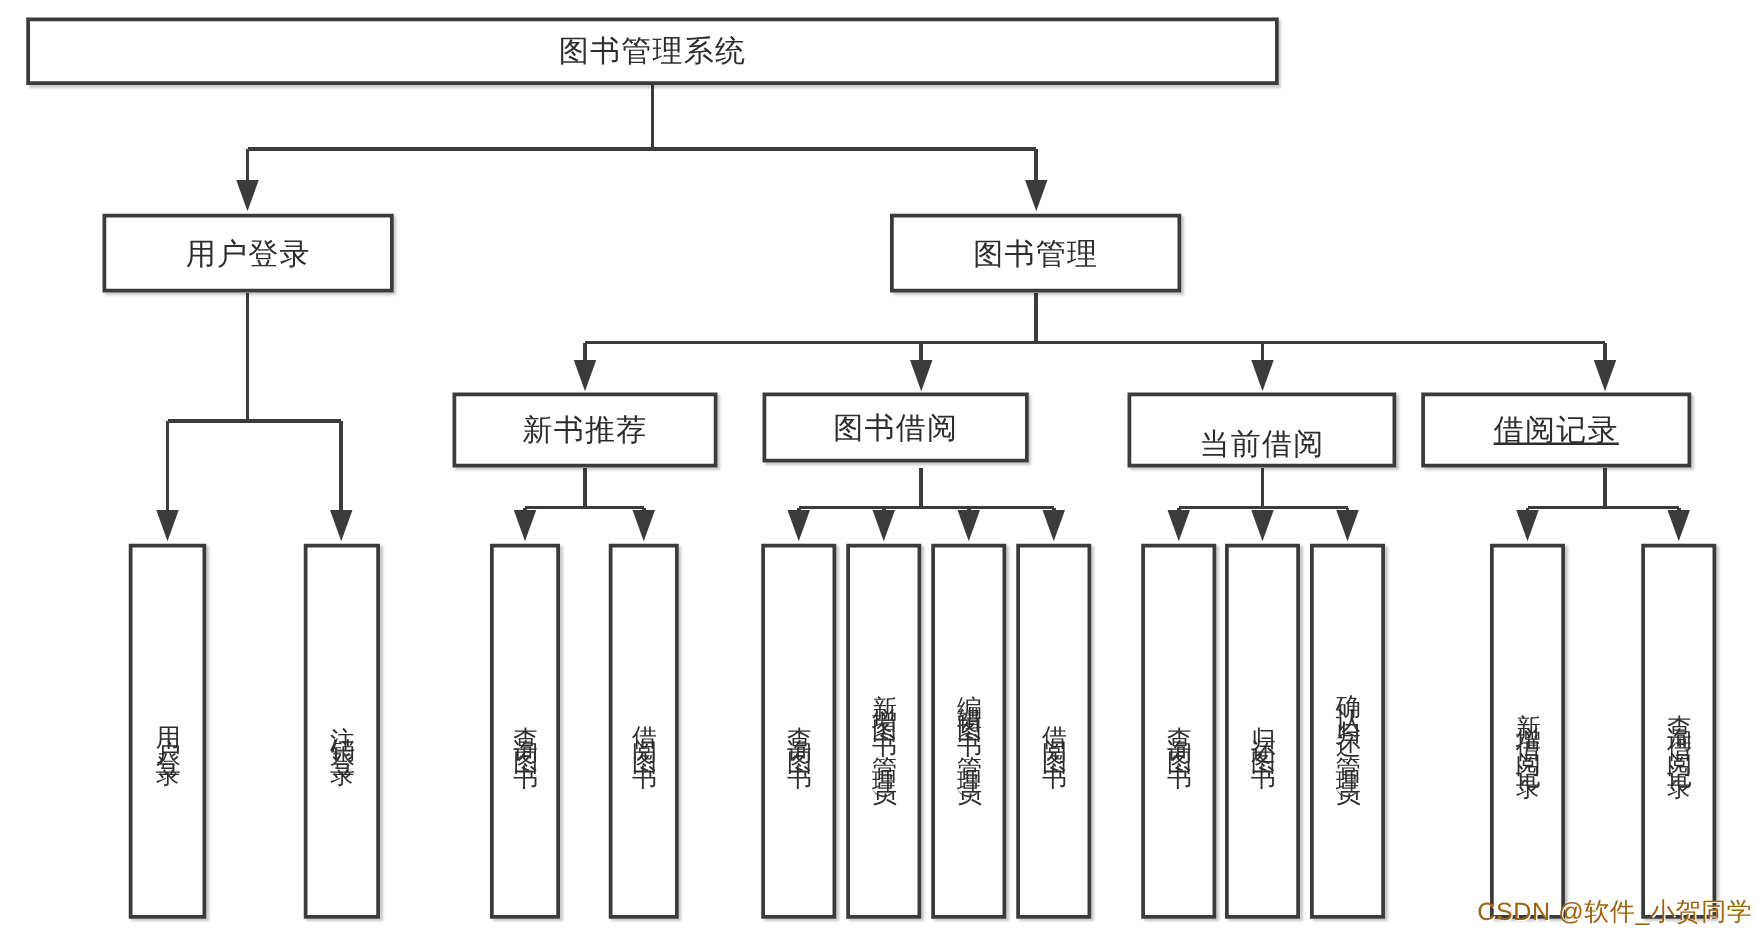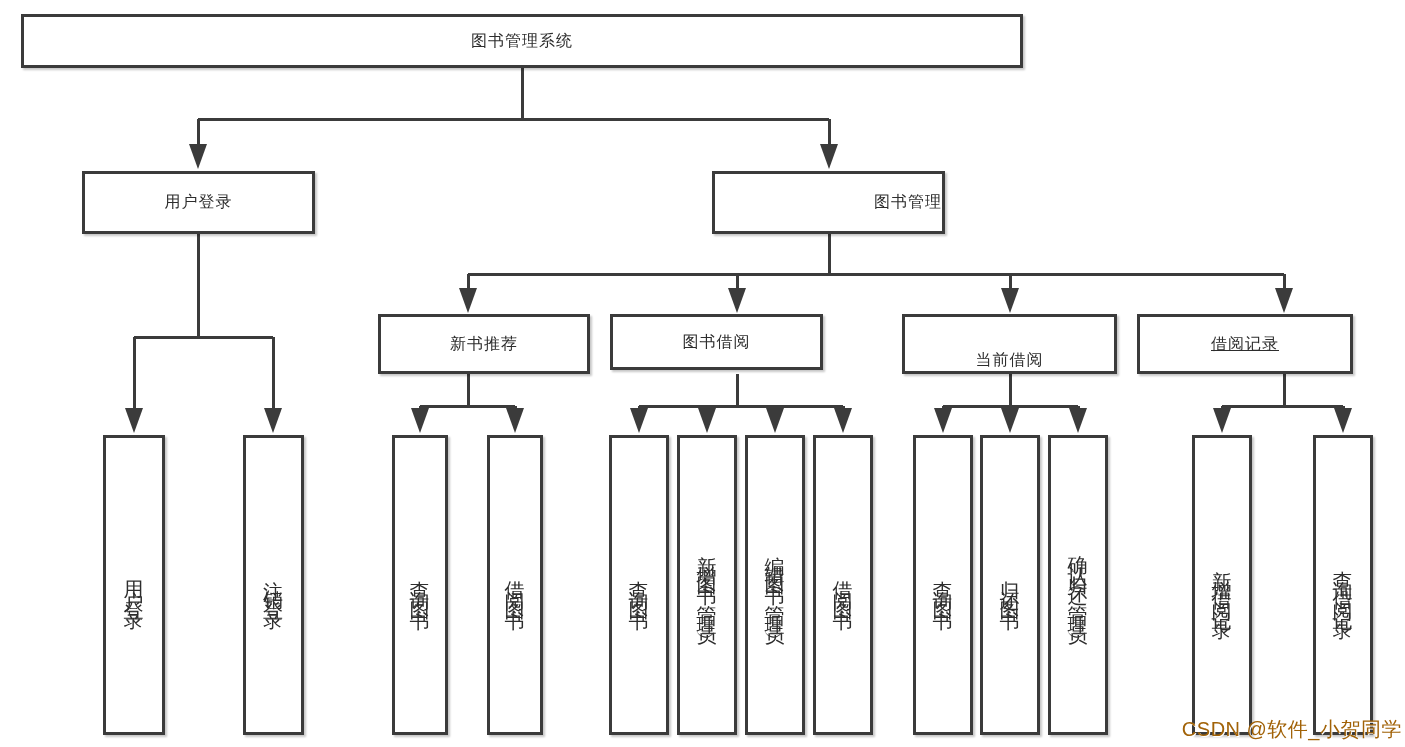--- a/index.html
+++ b/index.html
@@ -23,21 +23,21 @@
     border: 3px solid #3b3b3b;
     background: #ffffff;
     display: flex;
     align-items: center;
     justify-content: center;
     color: #2d2d2d;
     z-index: 2;
     box-shadow: 2px 2px 2px rgba(0,0,0,0.22);
   }
   .node.h span {
-    font-size: 16px;
+    font-size: 24px;
     letter-spacing: 1px;
     white-space: nowrap;
   }
   .node.v span {
     writing-mode: vertical-rl;
     text-orientation: mixed;
     font-size: 20px;
     line-height: 1;
     letter-spacing: 10px;
     white-space: nowrap;
@@ -90,25 +90,25 @@
     </g>
   </svg>
 
   <div class="node h" style="left:21px; top:14px; width:1002px; height:54px;">
     <span>图书管理系统</span>
   </div>
 
   <div class="node h" style="left:82px; top:171px; width:233px; height:63px;">
     <span>用户登录</span>
   </div>
-  <div class="node h" style="left:712px; top:171px; width:233px; height:63px;justify-content:flex-end;">
+  <div class="node h" style="left:712px; top:171px; width:233px; height:63px;">
     <span>图书管理</span>
   </div>
 
-  <div class="node h" style="left:362px; top:314px; width:212px; height:60px;margin-left:16px;">
+  <div class="node h" style="left:362px; top:314px; width:212px; height:60px;">
     <span>新书推荐</span>
   </div>
   <div class="node h" style="left:610px; top:314px; width:213px; height:56px;">
     <span>图书借阅</span>
   </div>
   <div class="node h" style="left:902px; top:314px; width:215px; height:60px;align-items:flex-end;">
     <span>当前借阅</span>
   </div>
   <div class="node h" style="left:1137px; top:314px; width:216px; height:60px;text-decoration:underline;">
     <span>借阅记录</span>

